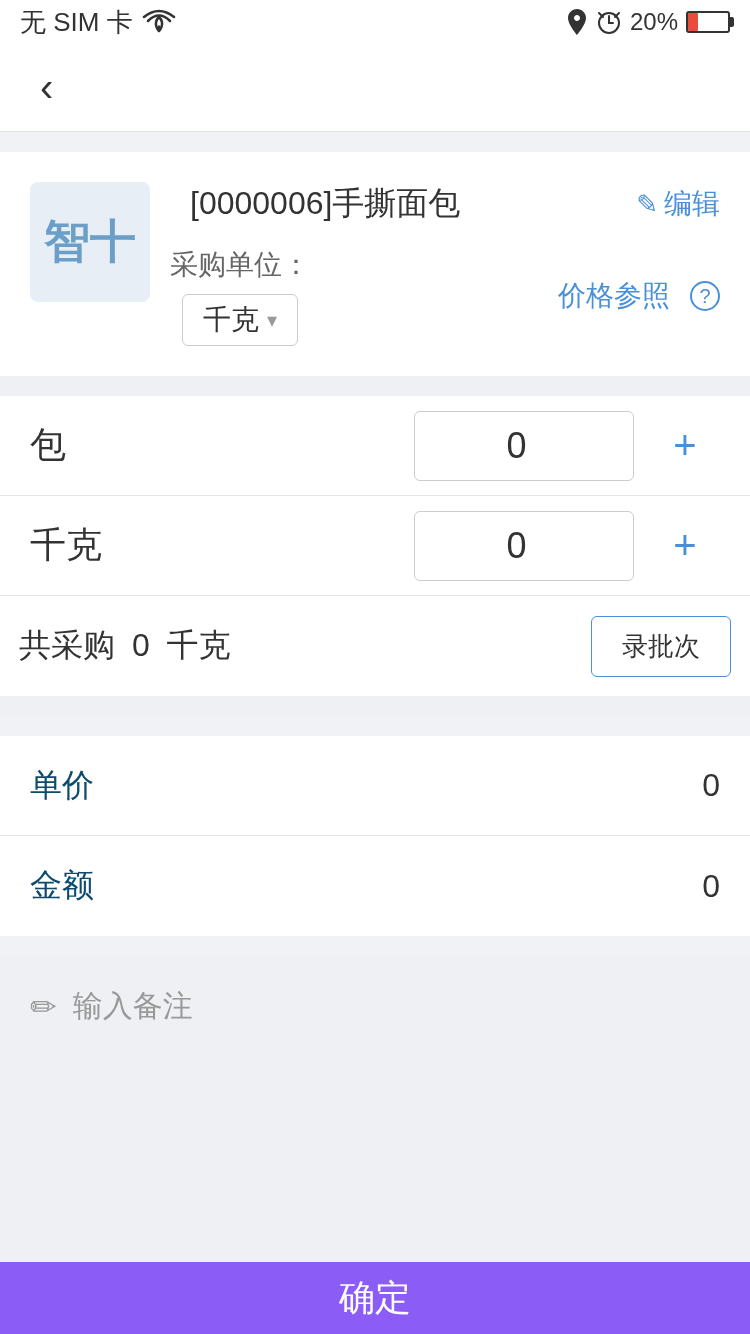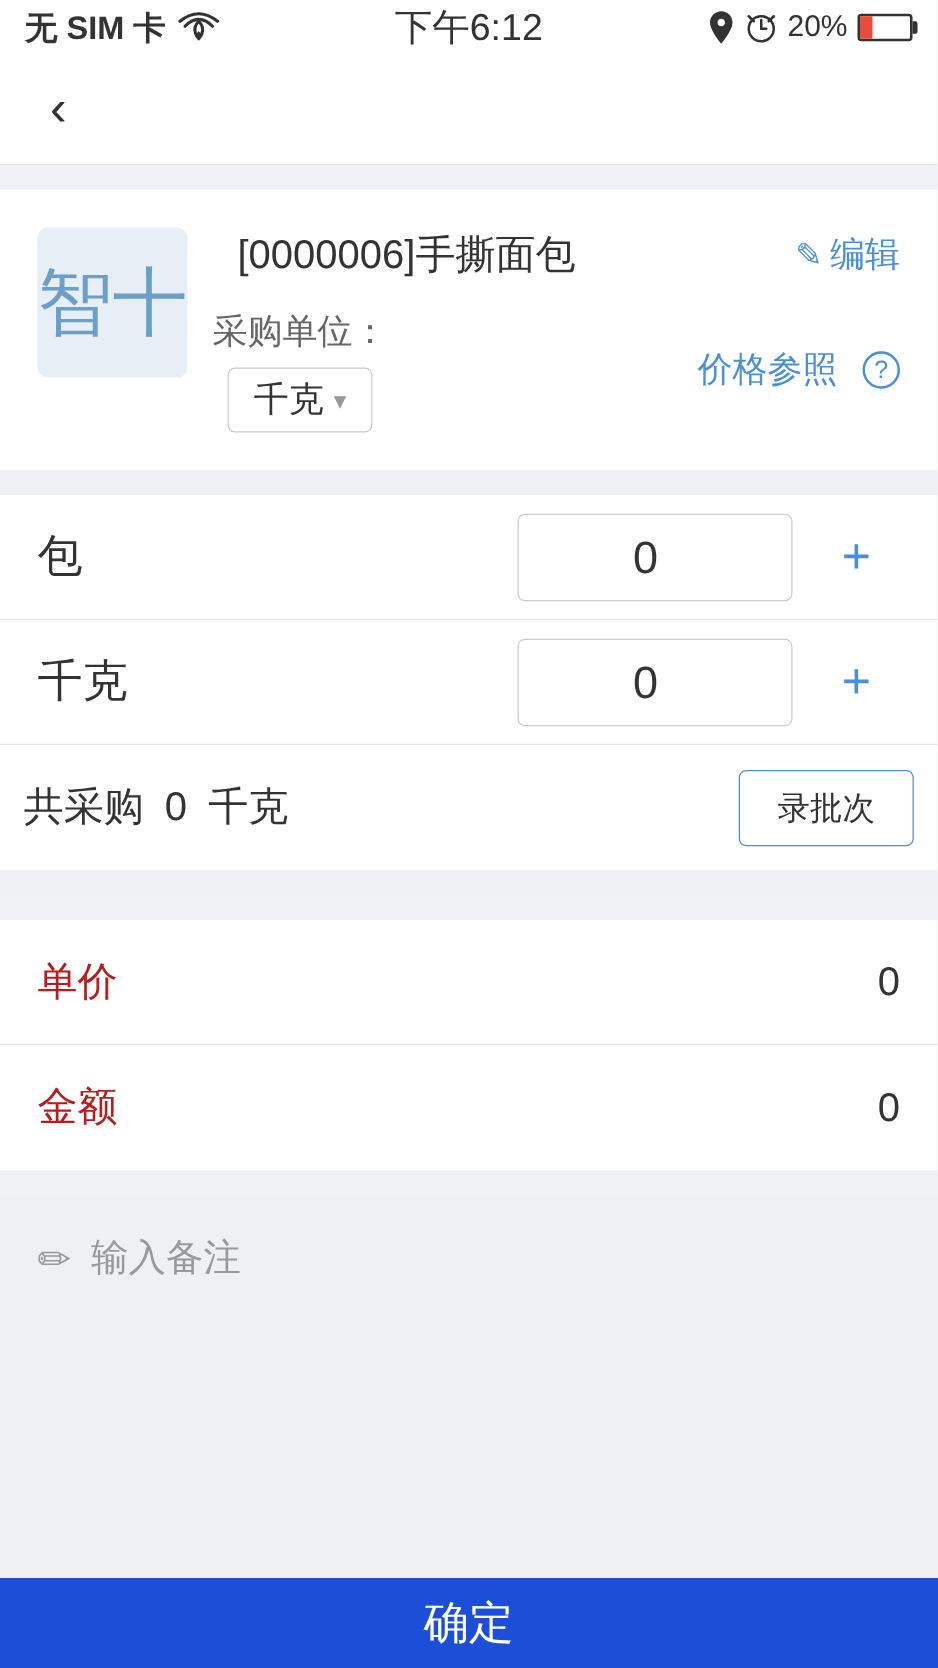--- a/index.html
+++ b/index.html
@@ -21,21 +21,20 @@
       align-items: center;
       justify-content: space-between;
       padding: 0 20px;
       font-size: 26px;
       color: #333;
     }
     .status-bar-left {
       display: flex;
       align-items: center;
       gap: 8px;
-      font-weight: bold;
     }
     .status-bar-center {
       font-size: 30px;
       font-weight: 500;
       position: absolute;
       left: 50%;
       transform: translateX(-50%);
     }
     .status-bar-right {
       display: flex;
@@ -106,23 +105,23 @@
       width: 120px;
       height: 120px;
       background: #e8eef5;
       border-radius: 8px;
       display: flex;
       align-items: center;
       justify-content: center;
       flex-shrink: 0;
     }
     .product-image-placeholder {
-      font-size: 60px;
+      font-size: 46px;
       color: #6b9fc8;
-      font-weight: normal;
+      font-weight: bold;
     }
     .product-info {
       flex: 1;
     }
     .product-name-row {
       display: flex;
       align-items: center;
       justify-content: space-between;
       margin-bottom: 20px;
       margin-left: 20px;
@@ -279,21 +278,21 @@
       justify-content: space-between;
       padding: 0 30px;
       height: 100px;
       border-bottom: 1px solid #e5e5e5;
     }
     .price-row:last-child {
       border-bottom: none;
     }
     .price-label {
       font-size: 32px;
-      color: #b91c1c;
+      color: #0c4a6e;
     }
     .price-value {
       font-size: 32px;
       color: #333;
     }
 
     
     .note-section {
       background: #eef0f4;
       margin-top: 20px;
@@ -312,21 +311,21 @@
       color: #999;
     }
 
     
     .confirm-btn {
       position: fixed;
       bottom: 0;
       left: 0;
       width: 750px;
       height: 72px;
-      background: #1d4ed8;
+      background: #8b5cf6;
       color: #fff;
       font-size: 36px;
       display: flex;
       align-items: center;
       justify-content: center;
       cursor: pointer;
       border: none;
       outline: none;
     }
 
@@ -339,21 +338,20 @@
 <div class="status-bar">
   <div class="status-bar-left">
     <span>无 SIM 卡</span>
     <svg class="wifi-svg" width="36" height="26" viewBox="0 0 36 26">
       <path d="M18 22 L21 19 L18 16 L15 19 Z" fill="#333"></path>
       <path d="M18 22 C18 22 11 15 18 8 C25 15 18 22 18 22" fill="none" stroke="#333" stroke-width="2.5" stroke-linecap="round"></path>
       <path d="M7 12 Q18 1 29 12" fill="none" stroke="#333" stroke-width="2.5" stroke-linecap="round"></path>
       <path d="M3 8 Q18 -4 33 8" fill="none" stroke="#333" stroke-width="2.5" stroke-linecap="round"></path>
     </svg>
   </div>
-  <div class="status-bar-center">下午6:12</div>
   <div class="status-bar-right">
     <svg width="22" height="28" viewBox="0 0 22 28" fill="#333">
       <path d="M11 1 C6.03 1 2 5.03 2 10 C2 16.5 11 27 11 27 C11 27 20 16.5 20 10 C20 5.03 15.97 1 11 1 Z M11 13 C9.34 13 8 11.66 8 10 C8 8.34 9.34 7 11 7 C12.66 7 14 8.34 14 10 C14 11.66 12.66 13 11 13 Z"></path>
     </svg>
     <svg width="26" height="28" viewBox="0 0 26 28" fill="#333">
       <circle cx="13" cy="15" r="10" fill="none" stroke="#333" stroke-width="2"></circle>
       <path d="M13 8 L13 15 L17 15" stroke="#333" stroke-width="2" stroke-linecap="round" fill="none"></path>
       <path d="M3 5 L7 9" stroke="#333" stroke-width="2" stroke-linecap="round"></path>
       <path d="M23 5 L19 9" stroke="#333" stroke-width="2" stroke-linecap="round"></path>
     </svg>

